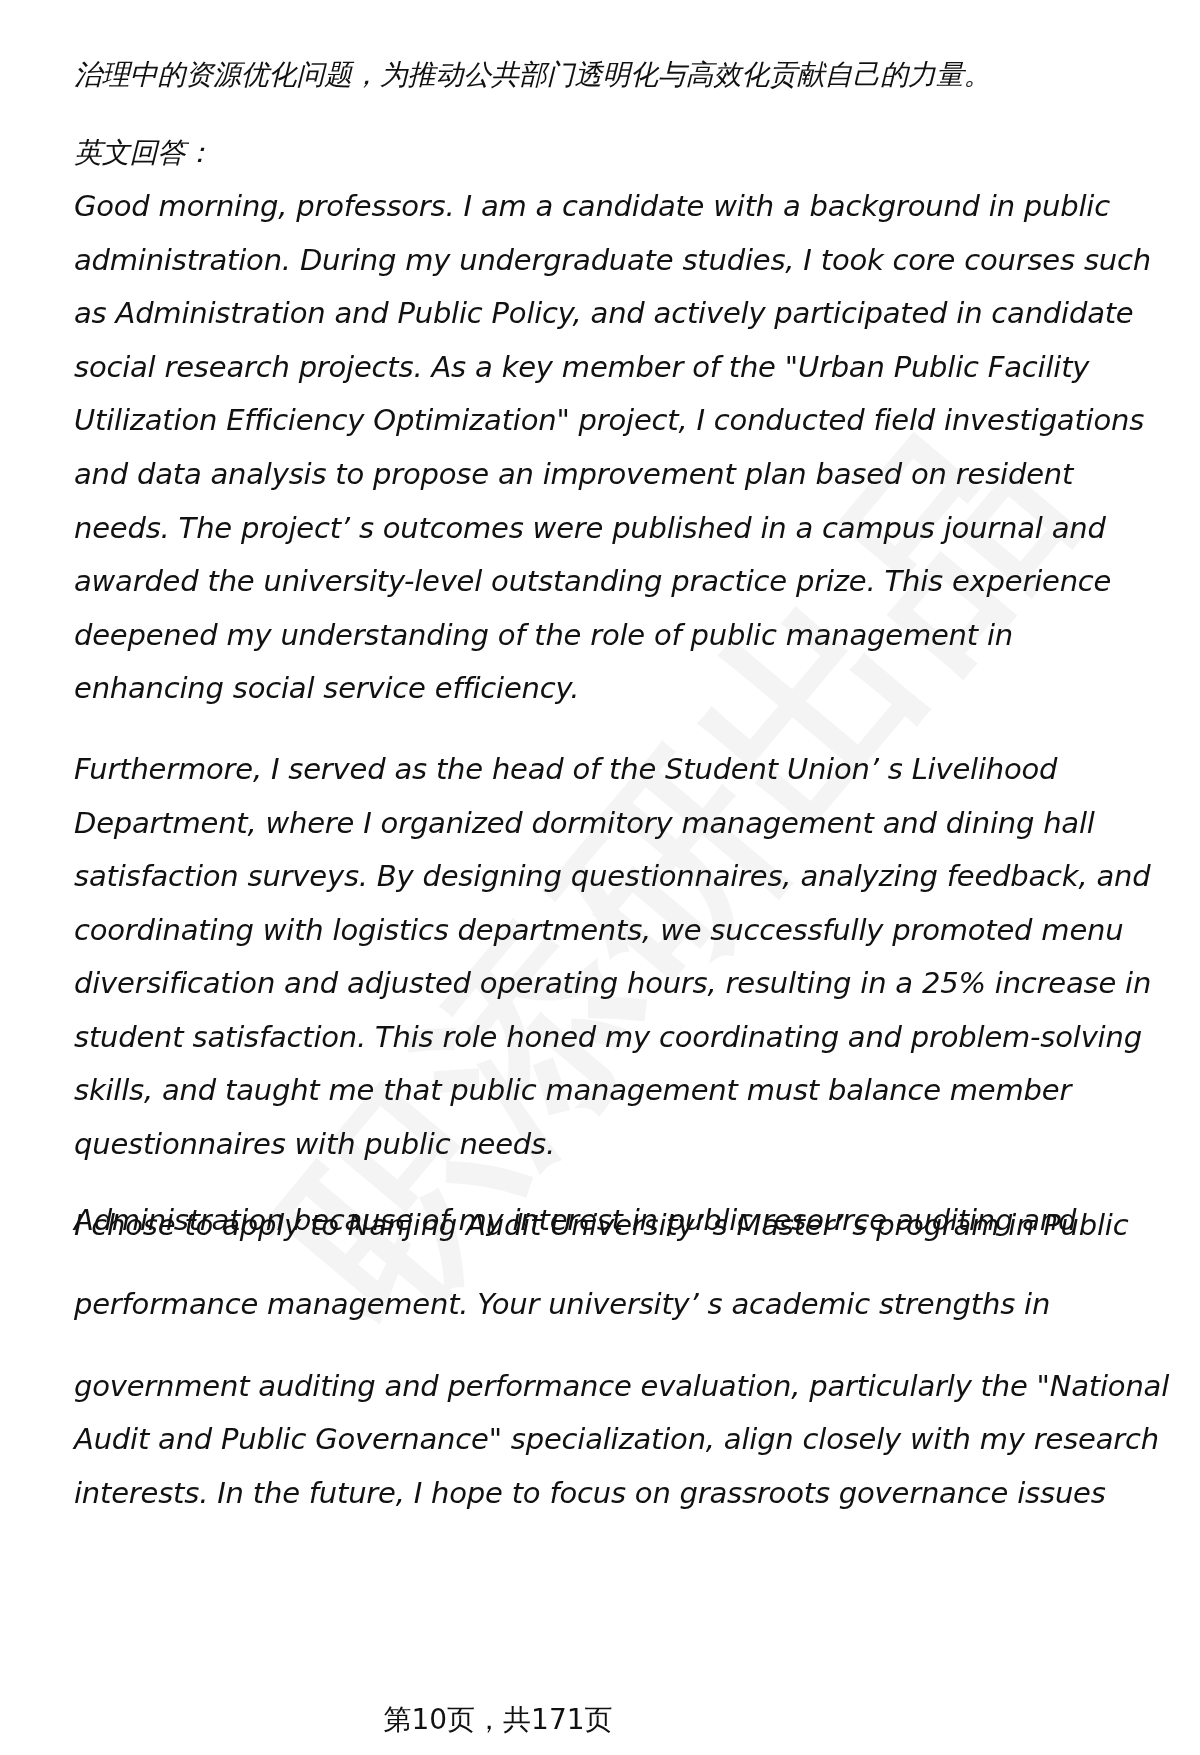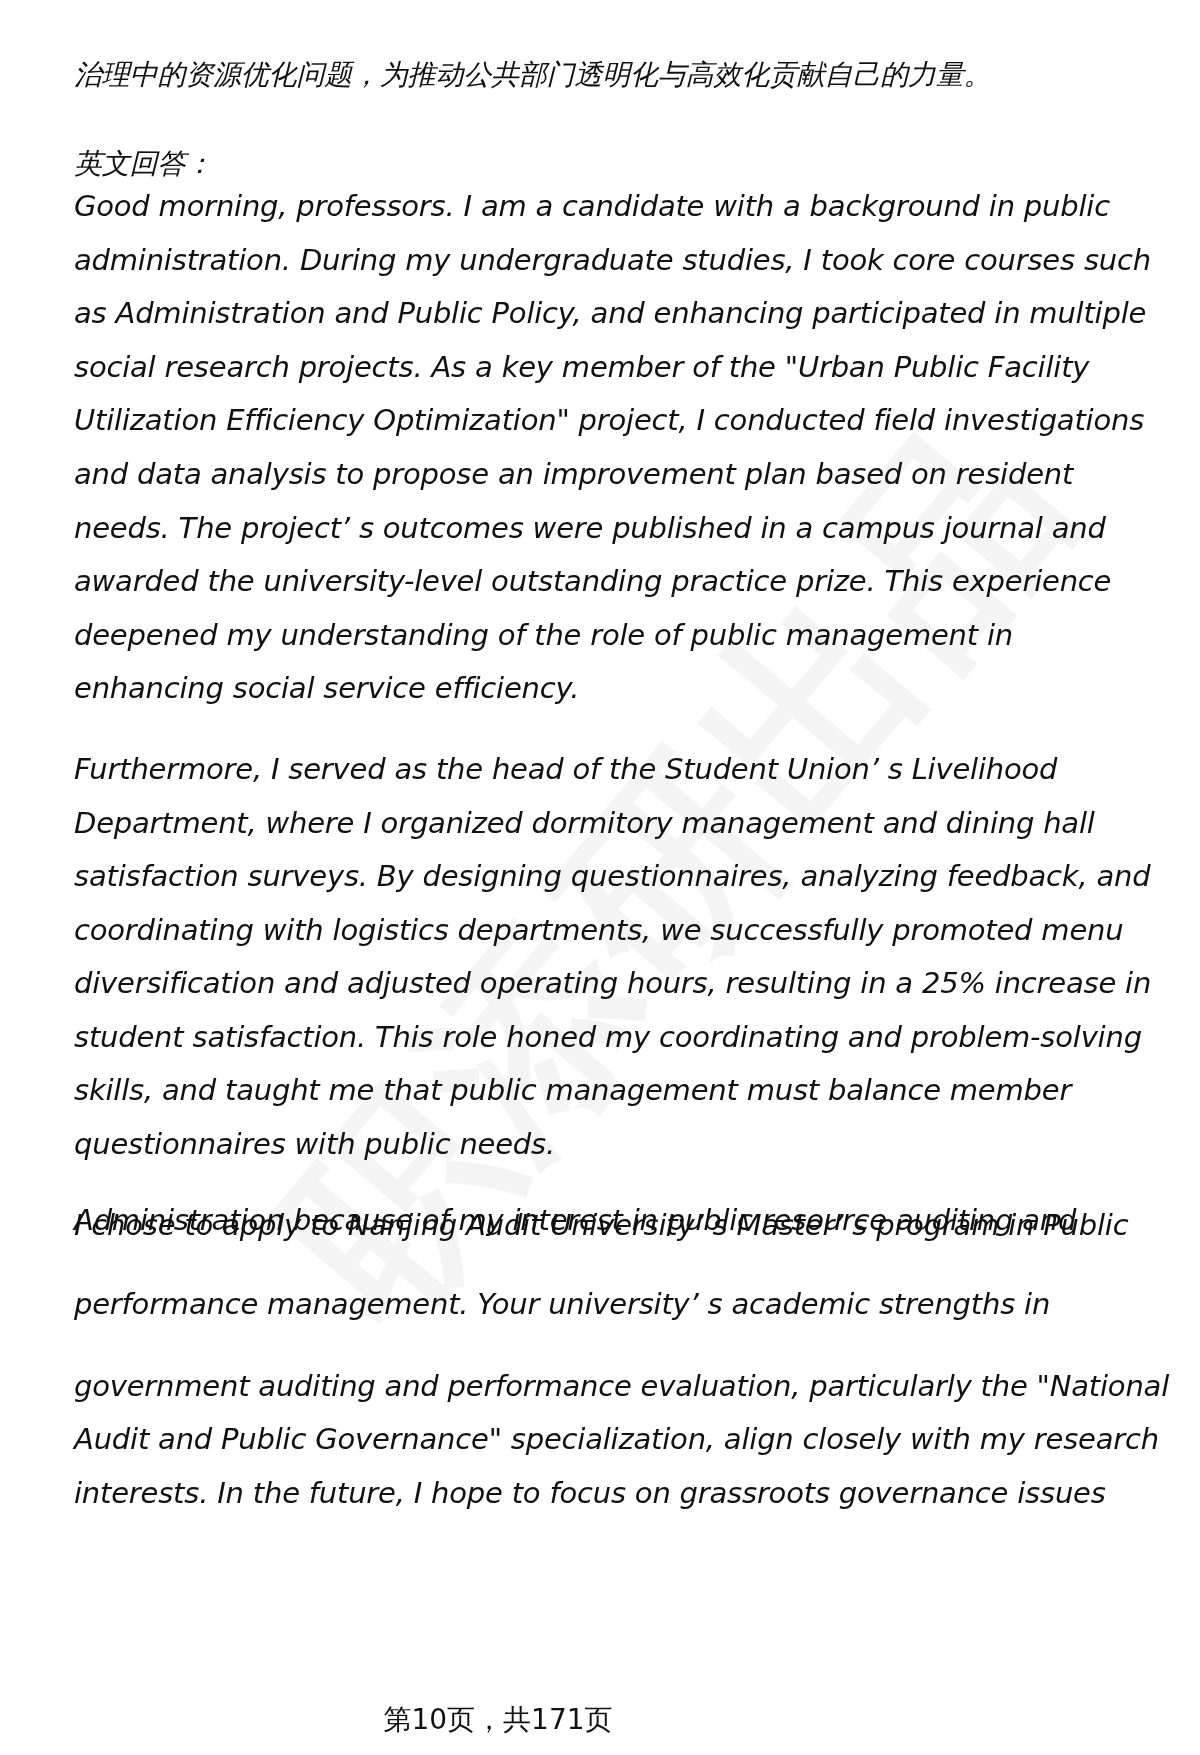--- a/index.html
+++ b/index.html
@@ -71,26 +71,26 @@
 </head>
 <body>
 
 <div class="page">
 
   <div class="watermark">职添研出品</div>
 
   <div class="content">
 
     <div class="line cn" style="top:55px">治理中的资源优化问题，为推动公共部门透明化与高效化贡献自己的力量。</div>
-    <div class="line cn" style="top:144px">英文回答：</div>
+    <div class="line cn" style="top:133px">英文回答：</div>
 
     <div>
       <div class="line" style="top:186px">Good morning, professors. I am a candidate with a background in public</div>
       <div class="line" style="top:240px">administration. During my undergraduate studies, I took core courses such</div>
-      <div class="line" style="top:293px">as Administration and Public Policy, and enhancing participated in multiple</div>
+      <div class="line" style="top:293px">as Administration and Public Policy, and actively participated in candidate</div>
       <div class="line" style="top:347px">social research projects. As a key member of the "Urban Public Facility</div>
       <div class="line" style="top:400px">Utilization Efficiency Optimization" project, I conducted field investigations</div>
       <div class="line" style="top:454px">and data analysis to propose an improvement plan based on resident</div>
       <div class="line" style="top:508px">needs. The project’ s outcomes were published in a campus journal and</div>
       <div class="line" style="top:561px">awarded the university-level outstanding practice prize. This experience</div>
       <div class="line" style="top:615px">deepened my understanding of the role of public management in</div>
       <div class="line" style="top:668px">enhancing social service efficiency.</div>
     </div>
 
     <div>

